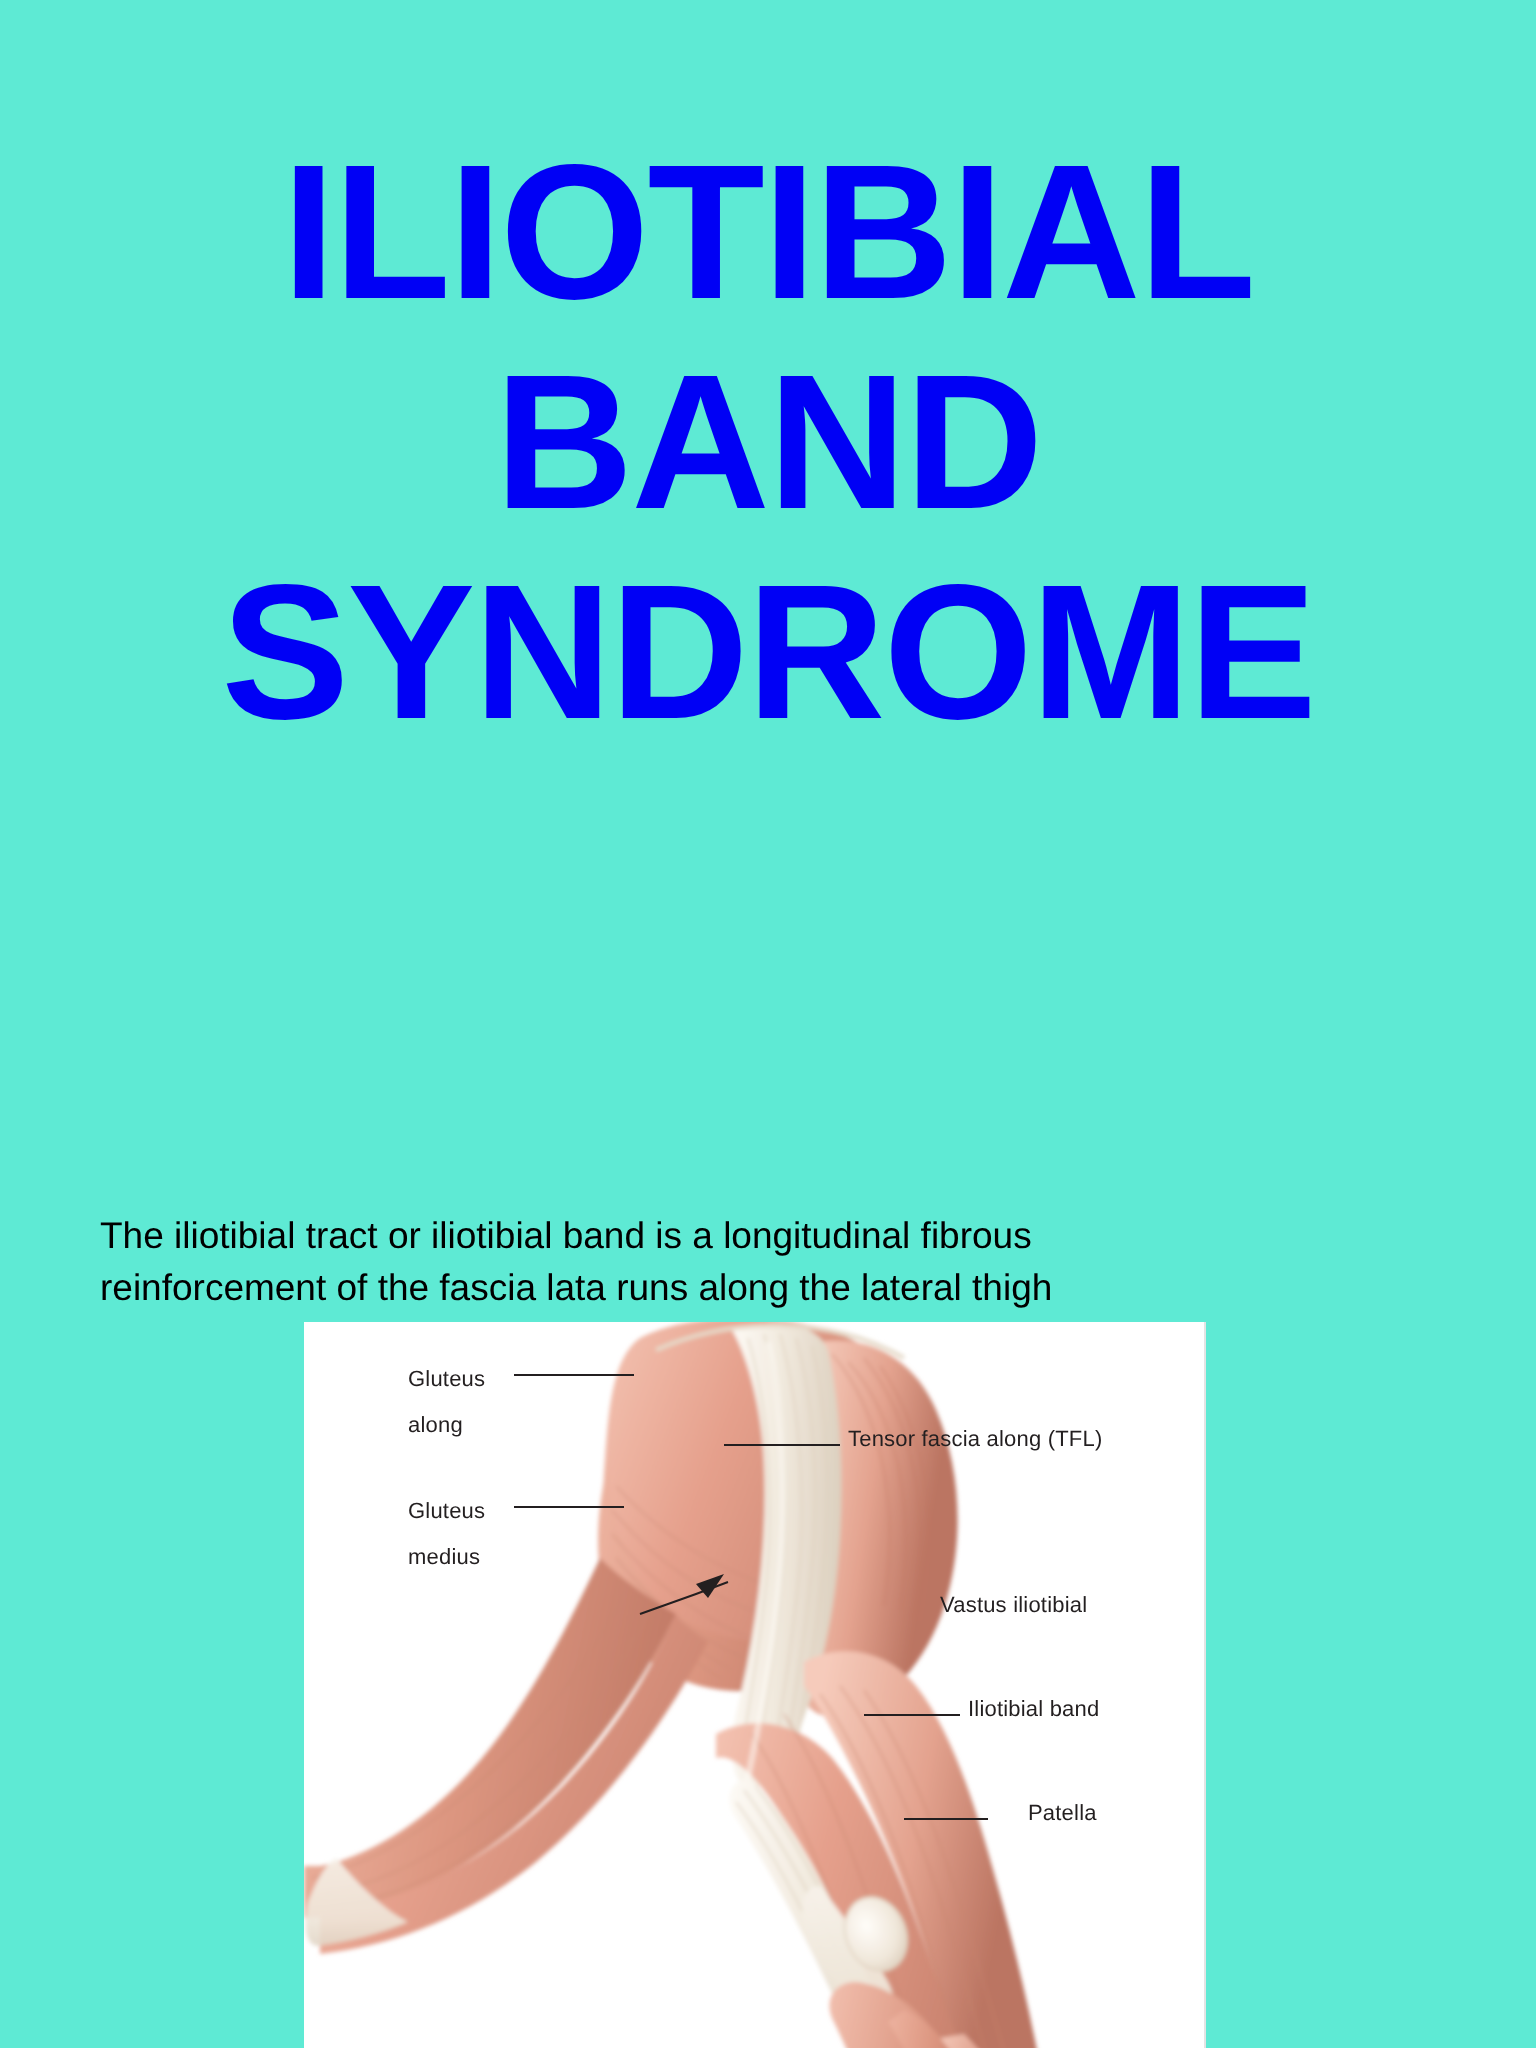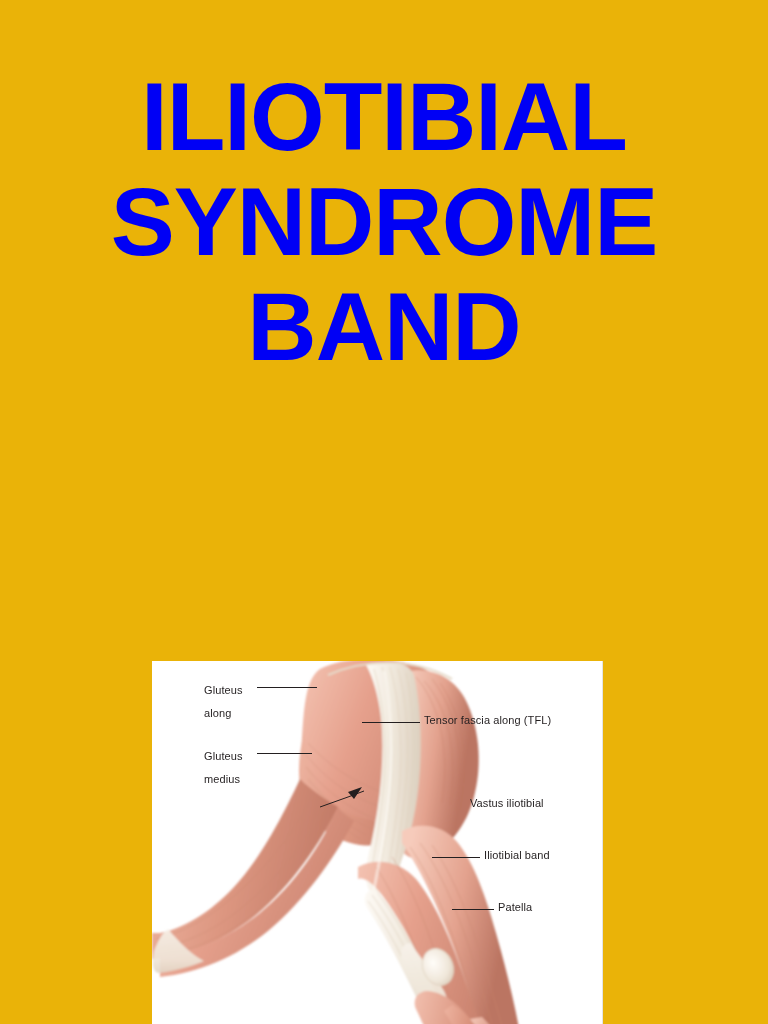--- a/index.html
+++ b/index.html
@@ -13,21 +13,21 @@
     height: 1024px;
     position: relative;
     overflow: hidden;
     font-family: "Liberation Sans", sans-serif;
     -webkit-font-smoothing: antialiased;
   }
 
   .slide {
     position: absolute;
     inset: 0;
-    background: #eab308;
+    background: #5eead4;
     padding-left: 46px;
   }
 
   
   .title-block {
     position: absolute;
     left: 0;
     top: 64px;
     width: 768px;
     text-align: center;
@@ -75,44 +75,48 @@
     white-space: nowrap;
     letter-spacing: 0.1px;
   }
   .fig-label.two-line { line-height: 23px; }
 
   .lbl-gluteus-medius  { left: 52px;  top: 18px; }
   .lbl-gluteus-maximus { left: 52px;  top: 84px; }
   .lbl-tfl             { left: 272px; top: 53px; }
   .lbl-vastus          { left: 318px; top: 136px; }
   .lbl-itb             { left: 332px; top: 188px; }
-  .lbl-patella         { left: 346px; top: 240px; }
+  .lbl-patella         { left: 362px; top: 240px; }
 
   .leader {
     position: absolute;
     background: #231f20;
     height: 1px;
   }
   .ld-gm  { left: 105px; top: 26px;  width: 60px; }
   .ld-gx  { left: 105px; top: 92px;  width: 55px; }
   .ld-tfl { left: 210px; top: 61px;  width: 58px; }
   .ld-itb { left: 280px; top: 196px; width: 48px; }
   .ld-pat { left: 300px; top: 248px; width: 42px; }
 </style>
 </head>
 <body>
 
 <div class="slide">
 
   <div class="title-block">
     <span class="title-line">ILIOTIBIAL</span>
+    <span class="title-line">BAND</span>
     <span class="title-line">SYNDROME</span>
-    <span class="title-line">BAND</span>
   </div>
 
+  <div class="body-text">
+    <span class="ln">The iliotibial tract or iliotibial band is a longitudinal fibrous</span>
+    <span class="ln">reinforcement of the fascia lata runs along the lateral thigh</span>
+  </div>
 
   <div class="figure">
 
     <svg width="450" height="400" viewBox="0 0 450 400">
       <defs>
         <linearGradient id="gMuscleA" x1="0" y1="0" x2="1" y2="0.4">
           <stop offset="0%" stop-color="#f4c3b2"></stop>
           <stop offset="45%" stop-color="#e5a08c"></stop>
           <stop offset="100%" stop-color="#cb8470"></stop>
         </linearGradient>

